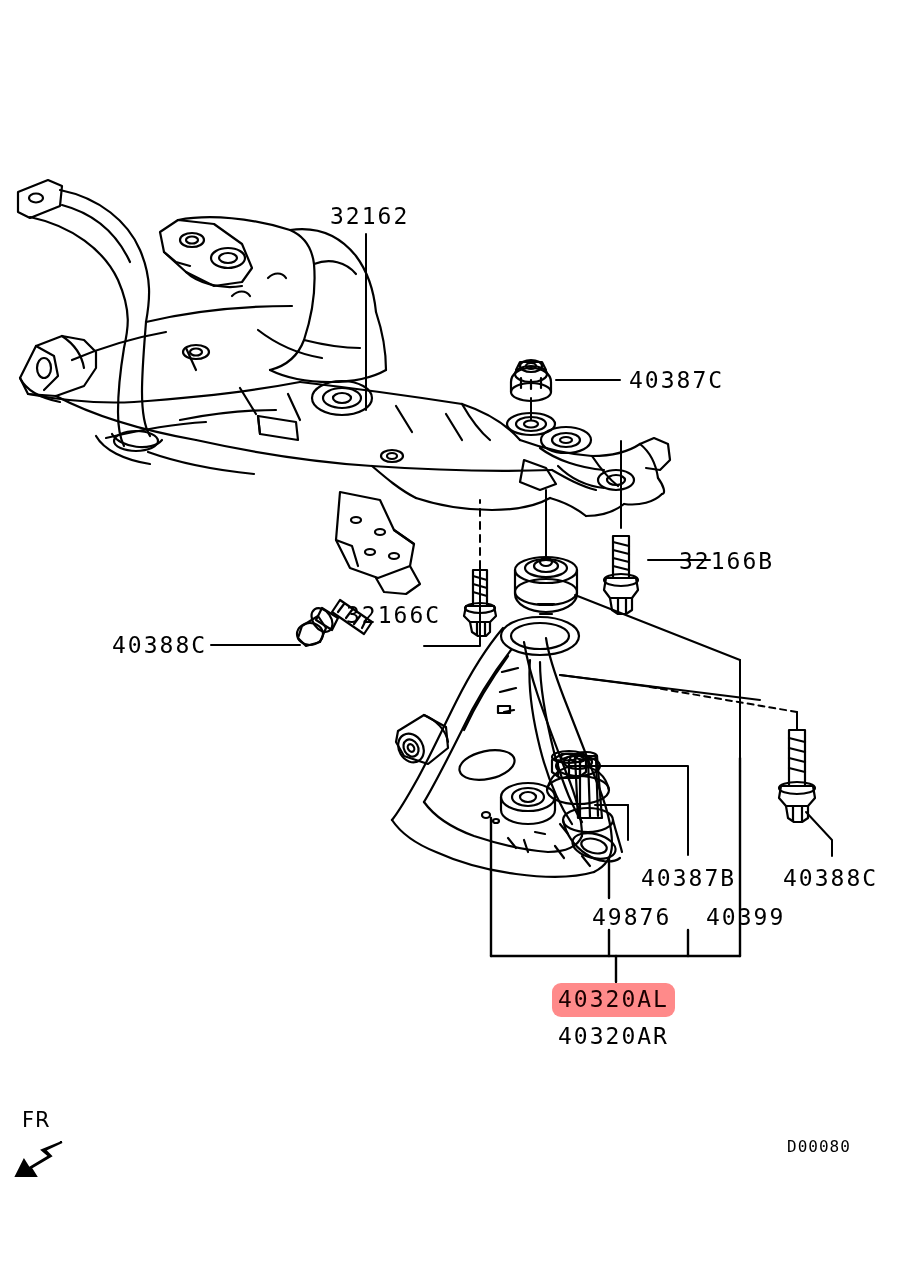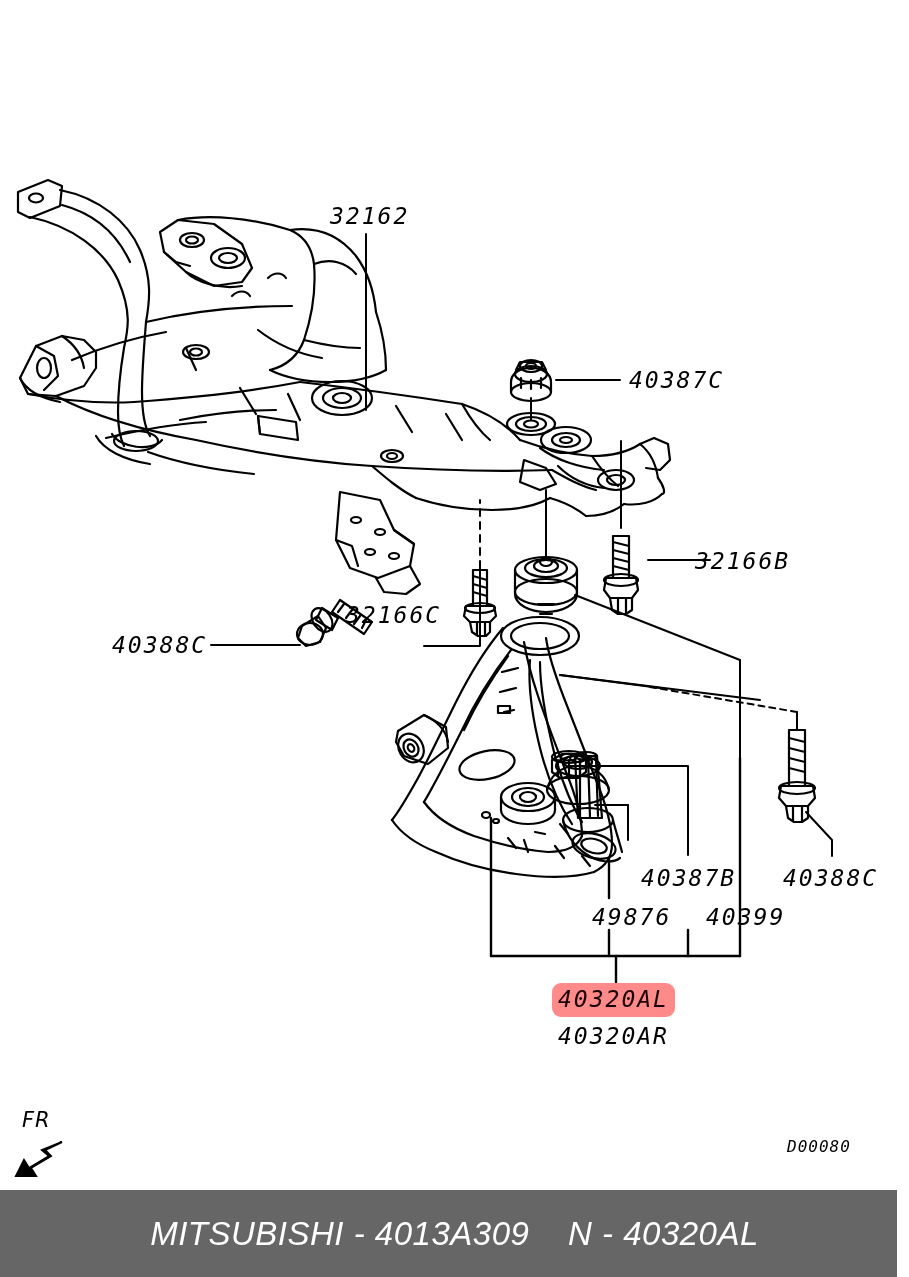--- a/index.html
+++ b/index.html
@@ -9,21 +9,20 @@
   }
   body {
     font-family: "DejaVu Sans Mono", monospace;
   }
   #page {
     position: relative;
     width: 897px;
     height: 1277px;
     background: #ffffff;
     overflow: hidden;
-    font-style: italic;
   }
   #canvas-layer {
     position: absolute;
     left: 0; top: 0;
     width: 909px;
     height: 1277px;
   }
   .lbl {
     position: absolute;
     font-family: "DejaVu Sans Mono", monospace;
@@ -406,21 +405,21 @@
         <path d="M616 956 L616 982"></path>
       </g>
 
     </g>
   </svg>
 
   <div class="lbl" style="left:330px; top:205px;">32162</div>
 
   <div class="lbl" style="left:629px; top:369px;">40387C</div>
 
-  <div class="lbl" style="left:695px; top:550px;text-align:center;">32166B</div>
+  <div class="lbl" style="left:679px; top:550px;text-align:center;">32166B</div>
 
   <div class="lbl" style="left:112px; top:634px;">40388C</div>
 
   <div class="lbl" style="left:346px; top:604px;">32166C</div>
 
   <div class="lbl" style="left:641px; top:867px;">40387B</div>
 
   <div class="lbl" style="left:783px; top:867px;">40388C</div>
 
   <div class="lbl" style="left:592px; top:906px;">49876</div>
@@ -431,17 +430,14 @@
 
   <div class="lbl" style="left:558px; top:1025px;">40320AR</div>
 
   <div id="fr-label">FR</div>
   <svg id="fr-arrow" viewBox="0 0 56 50" xmlns="http://www.w3.org/2000/svg">
     <path d="M50 12 L30 20 L37 26 L17 38 L12 30 L4 46 L24 46 L19 38 L39 26 L33 20 Z" fill="#000" stroke="#000" stroke-width="2"></path>
   </svg>
 
   <div class="lbl-small" id="diagram-code">D00080</div>
 
-  <div id="footer-bar" style="background: rgb(102, 102, 102);">
-    <span id="footer-text">MITSUBISHI - 4013A309    N - 40320AL</span>
-  </div>
 
 </div>
 
 </body></html>

